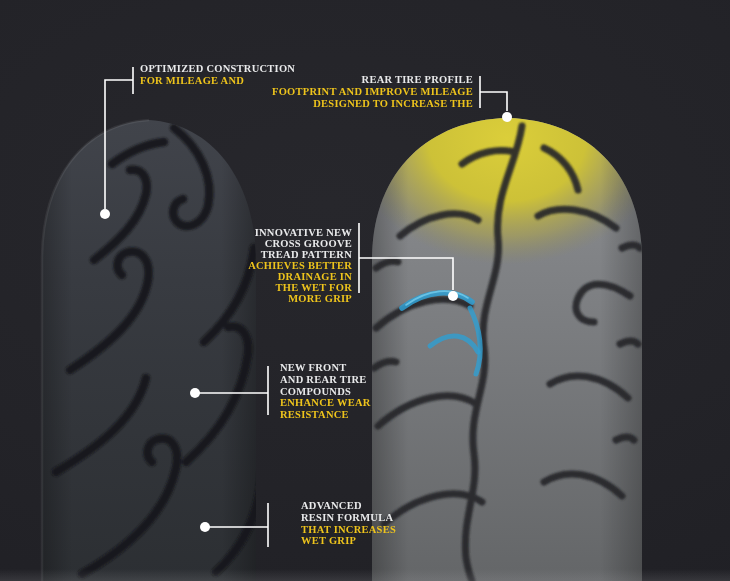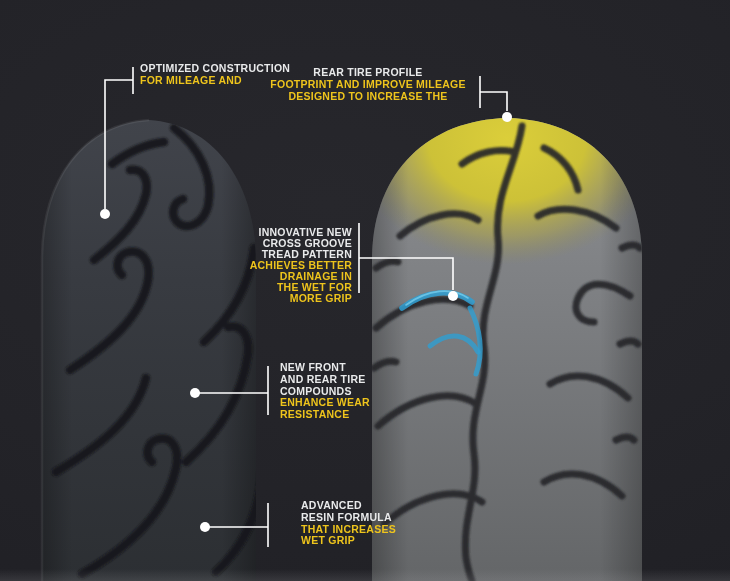--- a/index.html
+++ b/index.html
@@ -1,20 +1,20 @@
 <!DOCTYPE html>
 <html style="--background: #232328; --text-primary: #e9eaeb; --text-accent: #eec41c; --connector: #ffffff; --front-tire-body: #383b41; --front-tire-groove: #17191d; --rear-tire-body: #7d7f82; --rear-tire-groove: #26282b; --crown-highlight: #d2c636; --groove-highlight-blue: #2f9fd2;"><head>
 <meta charset="utf-8">
 <style>
   html,body{margin:0;padding:0;background:#111;}
   #stage{
     position:relative;width:730px;height:581px;overflow:hidden;
     background:
       radial-gradient(120% 90% at 45% 35%, #27272c 0%, #232328 55%, #1f1f24 100%);
-    font-family:Liberation Sans, sans-serif;
+    font-family:Liberation Serif, serif;
   }
   .tire{position:absolute;}
   #connectors{position:absolute;left:0;top:0;z-index:5;}
   .callout{
     position:absolute;z-index:6;
     font-size:10.5px;font-weight:bold;line-height:11.8px;
     letter-spacing:.25px;text-transform:uppercase;
     color:var(--text-primary,#e9eaeb);
     white-space:nowrap;
   }
@@ -137,21 +137,21 @@
       <circle cx="195" cy="393" r="5"></circle>
       <circle cx="205" cy="527" r="5"></circle>
     </g>
   </svg>
 
   <div class="callout" style="left:140px;top:63px;">
     <div>OPTIMIZED CONSTRUCTION</div>
     <div class="yellow">FOR MILEAGE AND</div>
   </div>
 
-  <div class="callout align-right" style="left:263px;top:67px;width:210px;text-align:center;">
+  <div class="callout align-right" style="left:263px;top:74px;width:210px;">
     <div>REAR TIRE PROFILE</div>
     <div class="yellow">FOOTPRINT AND IMPROVE MILEAGE</div>
     <div class="yellow">DESIGNED TO INCREASE THE</div>
   </div>
 
   <div class="callout align-right tight" style="left:232px;top:221px;width:120px;margin-top:6px;">
     <div>INNOVATIVE NEW</div>
     <div>CROSS GROOVE</div>
     <div>TREAD PATTERN</div>
     <div class="yellow">ACHIEVES BETTER</div>

